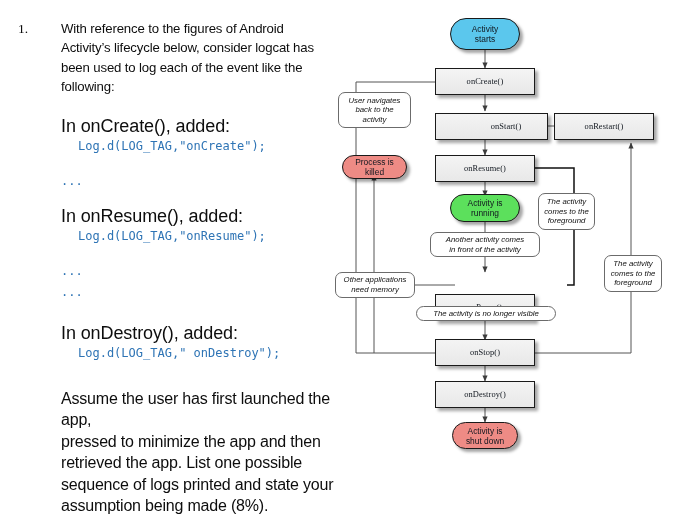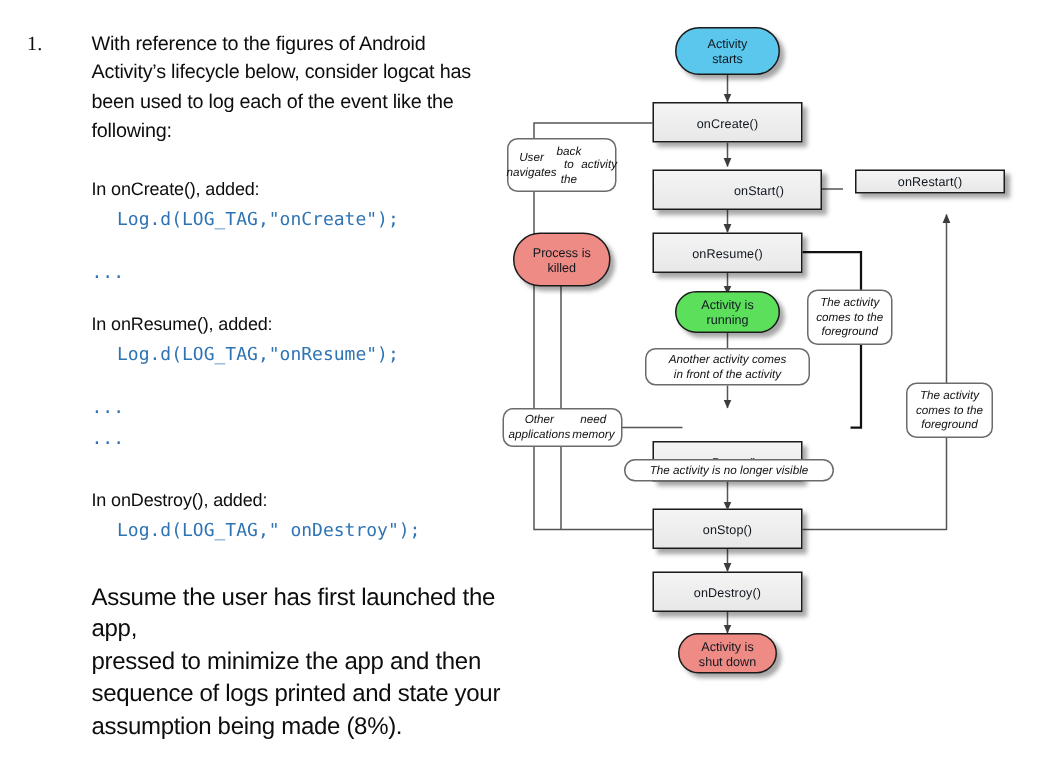--- a/index.html
+++ b/index.html
@@ -36,21 +36,21 @@
   .q-para {
     font-size: 13.2px;
     line-height: 19.4px;
     margin: 0 0 0 0;
     letter-spacing: -0.15px;
   }
   .code-group {
     margin-top: 19px;
   }
   .code-label {
-    font-size: 12px;
+    font-size: 18px;
     line-height: 20px;
     letter-spacing: -0.1px;
   }
   .code-line {
     font-family: "DejaVu Sans Mono", "Liberation Mono", monospace;
     font-size: 12px;
     line-height: 21px;
     color: #2E74B5;
     padding-left: 17px;
     white-space: pre;
@@ -86,21 +86,21 @@
   }
   .n-box {
     position: absolute;
     border: 1.4px solid #1a1a1a;
     background: #ededed;
     background-image: linear-gradient(180deg,#f4f4f4 0%, #e8e8e8 100%);
     box-shadow: 3px 3px 3px rgba(0,0,0,0.35);
     display: flex; align-items: center; justify-content: center;
     font-size: 8.4px;
     color: #11171f;
-    font-family: Liberation Sans, sans-serif;
+    font-family: Liberation Serif, serif;
     letter-spacing: 0.1px;
   }
   .n-oval {
     position: absolute;
     border: 1.4px solid #1a1a1a;
     border-radius: 999px;
     box-shadow: 3px 3px 3px rgba(0,0,0,0.35);
     display: flex; flex-direction: column;
     align-items: center; justify-content: center;
     font-size: 8.4px;
@@ -154,20 +154,21 @@
     <div class="spacer-md"></div>
 
     <div class="code-group" style="margin-top:0">
       <div class="code-label">In onDestroy(), added:</div>
       <div class="code-line">Log.d(LOG_TAG," onDestroy");</div>
     </div>
 
     <div class="q-final">
       <span class="ln">Assume the user has first launched the app,</span>
       <span class="ln">pressed to minimize the app and then</span>
+      <span class="ln">retrieved the app. List one possible</span>
       <span class="ln">sequence of logs printed and state your</span>
       <span class="ln">assumption being made (8%).</span>
     </div>
 
   </div>
 </div>
 
 <div id="lifecycle-diagram">
 
   <svg viewBox="0 0 361 517">
@@ -231,30 +232,30 @@
   </div>
 
   <div class="n-box" style="left:105px; top:113px; width:113px; height:27px;padding-left:29px;">
     <span>onStart()</span>
   </div>
 
   <div class="n-box" style="left:105px; top:155px; width:100px; height:27px;">
     <span>onResume()</span>
   </div>
 
-  <div class="n-box" style="left:240px; top:113px; width:100px; height:16px;">
+  <div class="n-box" style="left:224px; top:113px; width:100px; height:27px;">
     <span>onRestart()</span>
   </div>
 
   <div class="n-oval" style="left:120px; top:194px; width:70px; height:28px; background:#5CE05C;">
     <span>Activity is</span>
     <span>running</span>
   </div>
 
-  <div class="n-oval" style="left:12px; top:155px; width:65px; height:36px; background:#EE8B85;">
+  <div class="n-oval" style="left:12px; top:155px; width:65px; height:24px; background:#EE8B85;">
     <span>Process is</span>
     <span>killed</span>
   </div>
 
   <div class="n-box" style="left:105px; top:271px; width:100px; height:27px;margin-top:23px;">
     <span>onPause()</span>
   </div>
 
   <div class="n-box" style="left:105px; top:339px; width:100px; height:27px;">
     <span>onStop()</span>
@@ -262,21 +263,21 @@
 
   <div class="n-box" style="left:105px; top:381px; width:100px; height:27px;">
     <span>onDestroy()</span>
   </div>
 
   <div class="n-oval" style="left:122px; top:422px; width:66px; height:27px; background:#EE8B85;">
     <span>Activity is</span>
     <span>shut down</span>
   </div>
 
-  <div class="n-note" style="left:8px; top:92px; width:73px; height:36px; flex-direction:row;">
+  <div class="n-note" style="left:8px; top:92px; width:73px; height:36px; flex-direction:column;">
     <span>User navigates</span>
     <span>back to the</span>
     <span>activity</span>
   </div>
 
   <div class="n-note" style="left:100px; top:232px; width:110px; height:25px; flex-direction:column;">
     <span>Another activity comes</span>
     <span>in front of the activity</span>
   </div>
 
@@ -285,21 +286,21 @@
     <span>comes to the</span>
     <span>foreground</span>
   </div>
 
   <div class="n-note" style="left:274px; top:255px; width:58px; height:37px; flex-direction:column;">
     <span>The activity</span>
     <span>comes to the</span>
     <span>foreground</span>
   </div>
 
-  <div class="n-note" style="left:5px; top:272px; width:80px; height:26px; flex-direction:row;">
+  <div class="n-note" style="left:5px; top:272px; width:80px; height:26px; flex-direction:column;">
     <span>Other applications</span>
     <span>need memory</span>
   </div>
 
   <div class="n-note pill" style="left:86px; top:306px; width:140px; height:15px;">
     <span>The activity is no longer visible</span>
   </div>
 
 </div>
 

